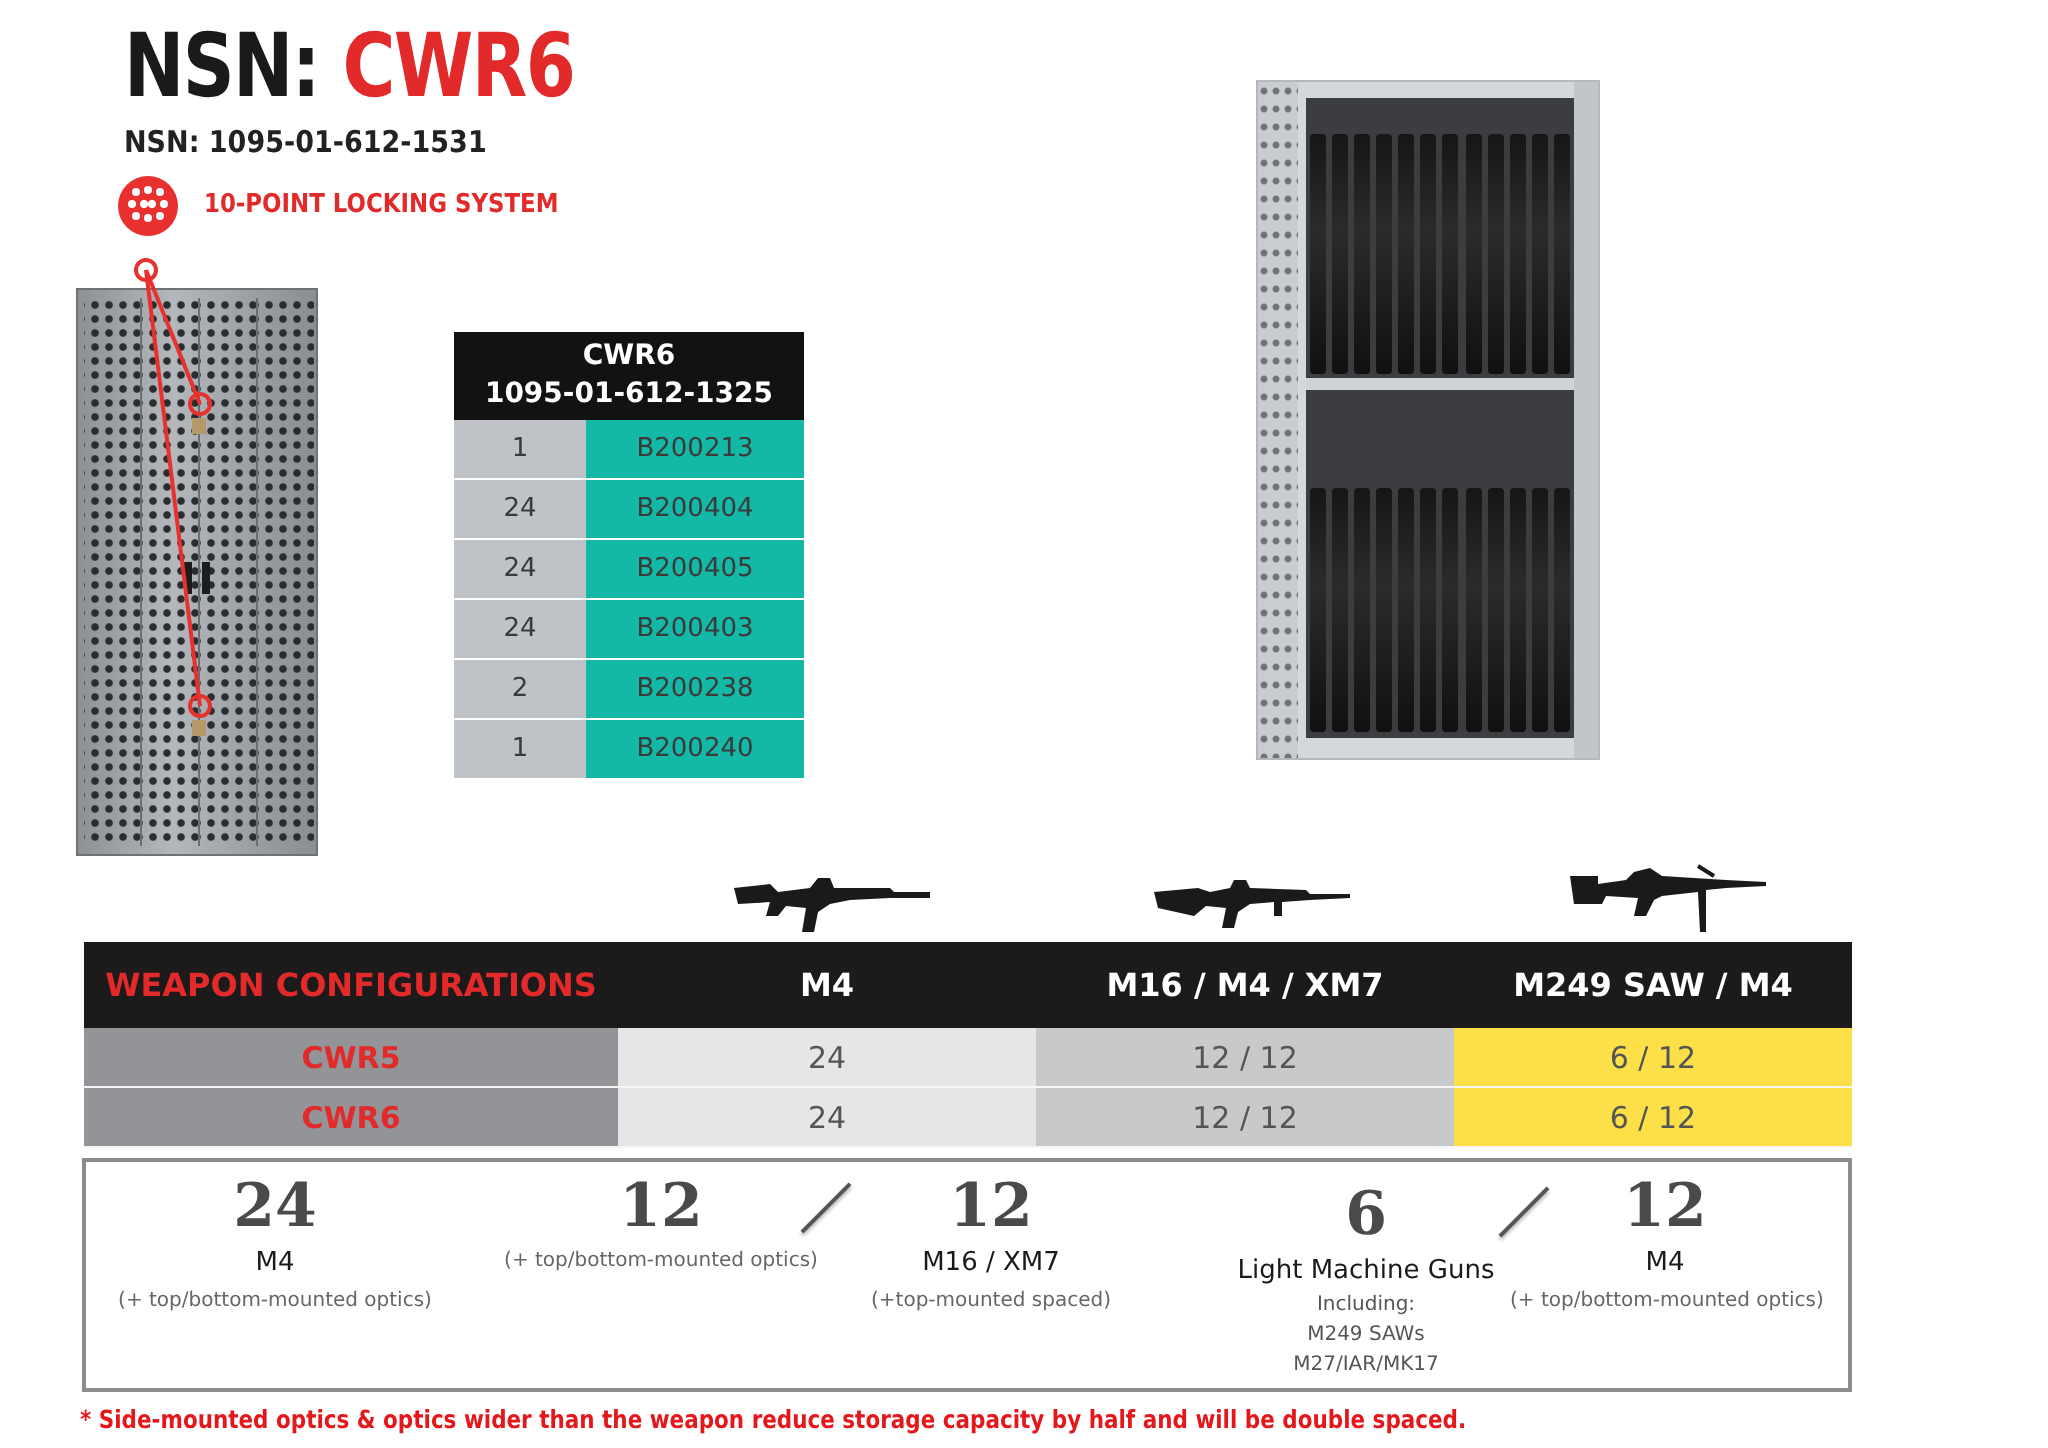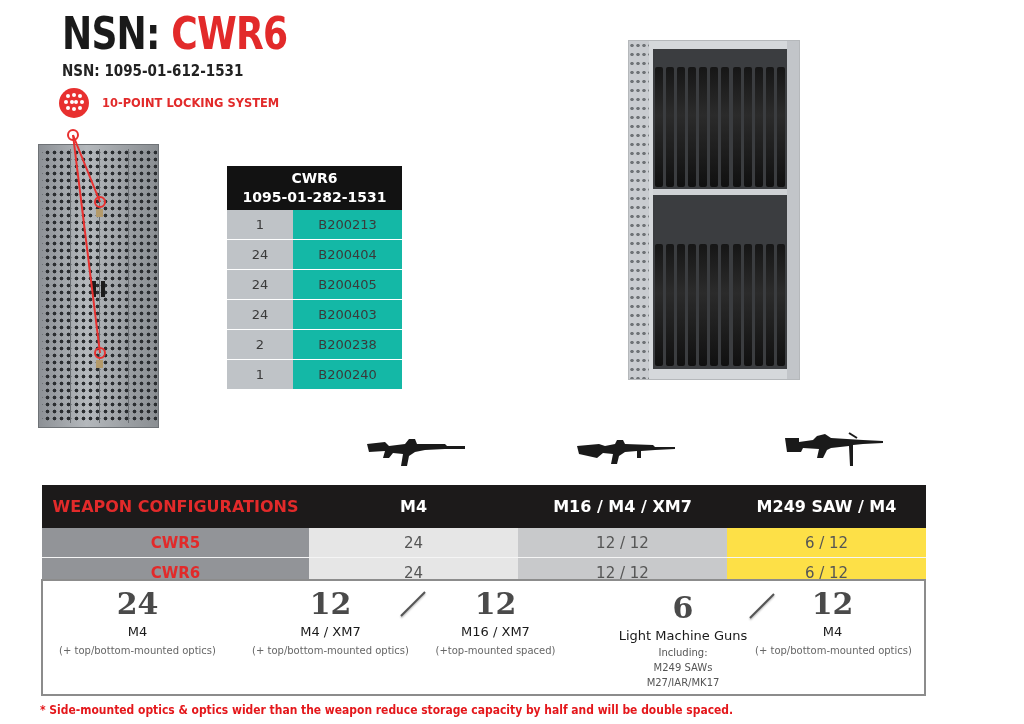--- a/index.html
+++ b/index.html
@@ -33,21 +33,21 @@
   .cab-open .inside { position:absolute; left:24px; top:8px; width:134px; height:320px; background:#3b3d40; }
   .cab-open .shelf { position:absolute; left:0; right:0; top:140px; height:6px; background:#cfd2d5; }
   .cab-open .rifles { position:absolute; left:2px; right:2px; display:flex; justify-content:space-between; }
   .cab-open .rifle { width:8px; background:linear-gradient(180deg,#161616,#2b2b2b 40%,#101010); border-radius:2px; }
   .cab-open .right-post { position:absolute; right:0; top:0; width:12px; height:100%; background:#c2c5c9; }
 
   
   .weapon { height:36px; }
 
   
-  .config { left:42px; top:485px; width:884px; border-collapse:collapse; font-family:"DejaVu Sans", sans-serif; }
+  .config { left:42px; top:471px; width:884px; border-collapse:collapse; font-family:"DejaVu Sans", sans-serif; }
   .config th { background:#1c1a1a; color:#fff; font-size:16px; font-weight:bold; height:41px; text-align:center; }
   .config th.first { color:#e22a2a; }
   .config td { height:27px; font-size:15px; color:#555; text-align:center; border-bottom:1px solid #f5f5f5; }
   .config td.model { background:#929498; color:#e22a2a; font-weight:bold; width:265px; }
   .config td.c1 { background:#e6e6e6; width:207px; }
   .config td.c2 { background:#c8c9cb; width:207px;text-align:center; }
   .config td.c3 { background:#fde047; }
 
   
   .capbox { left:41px; top:579px; width:885px; height:117px; border:2px solid #8c8c8c; box-sizing:border-box; background:#fff; }
@@ -95,21 +95,21 @@
   <circle cx="100" cy="353" r="5" fill="none" stroke="#e8302f" stroke-width="2"></circle>
   <rect x="96" y="209" width="7" height="8" fill="#b49a6a"></rect>
   <rect x="96" y="360" width="7" height="8" fill="#b49a6a"></rect>
 </svg>
 
 <table class="abs parts">
   <thead>
     <tr>
         <th colspan="2">
       <div>CWR6</div>
-      <div>1095-01-282-1531</div>
+      <div>1095-01-612-1325</div>
     </th>
       </tr>
   </thead>
   <tbody>
     <tr>
         <td class="qty">1</td>
         <td class="part">B200213</td>
       </tr>
     <tr>
         <td class="qty">24</td>
@@ -207,21 +207,20 @@
 </table>
 
 <div class="abs capbox">
   <div class="cap" style="left:12px;top:6px;width:165px">
     <div class="num">24</div>
     <div class="name">M4</div>
     <div class="note">(+ top/bottom-mounted optics)</div>
   </div>
   <div class="cap" style="left:205px;top:6px;width:165px">
     <div class="num">12</div>
-    <div class="name">M4 / XM7</div>
     <div class="note">(+ top/bottom-mounted optics)</div>
   </div>
   <div class="slash" style="left:369px;top:6px"></div>
   <div class="cap" style="left:380px;top:6px;width:145px">
     <div class="num">12</div>
     <div class="name">M16 / XM7</div>
     <div class="note">(+top-mounted spaced)</div>
   </div>
   <div class="cap" style="left:565px;top:10px;width:150px">
     <div class="num">6</div>

